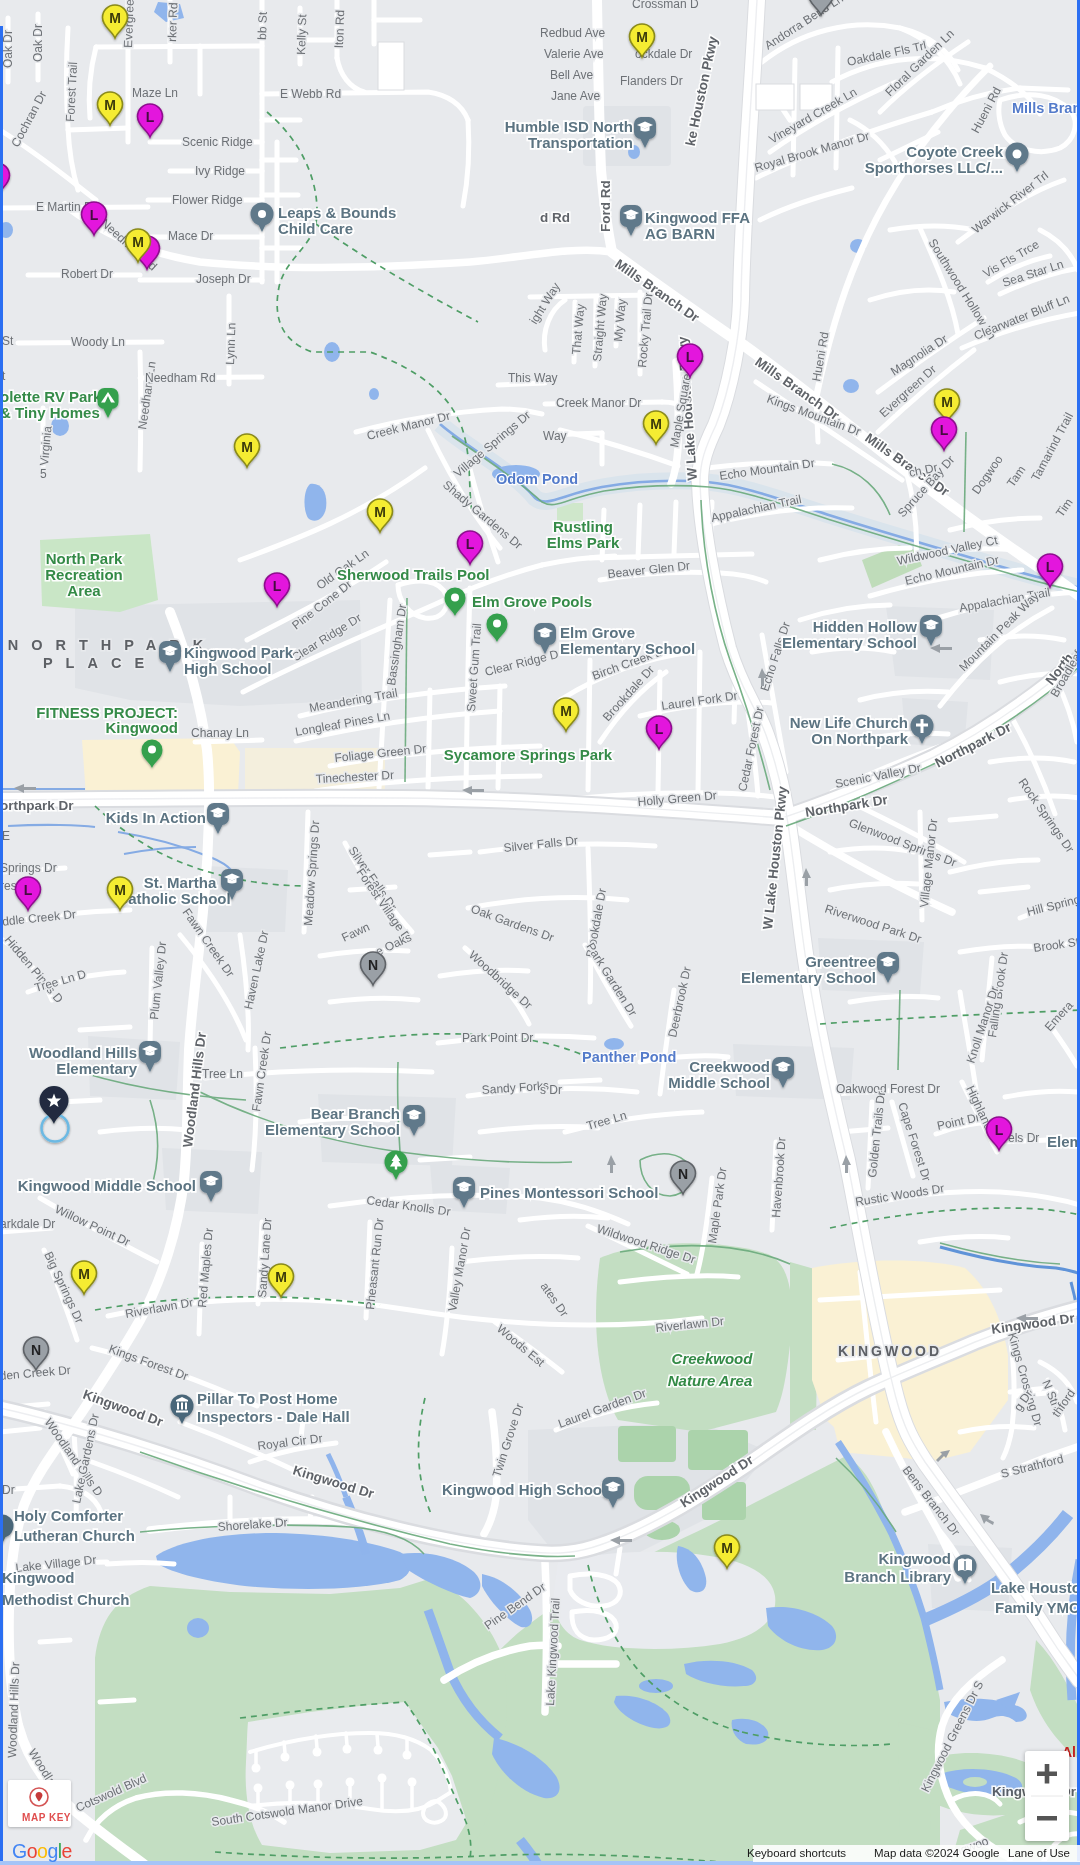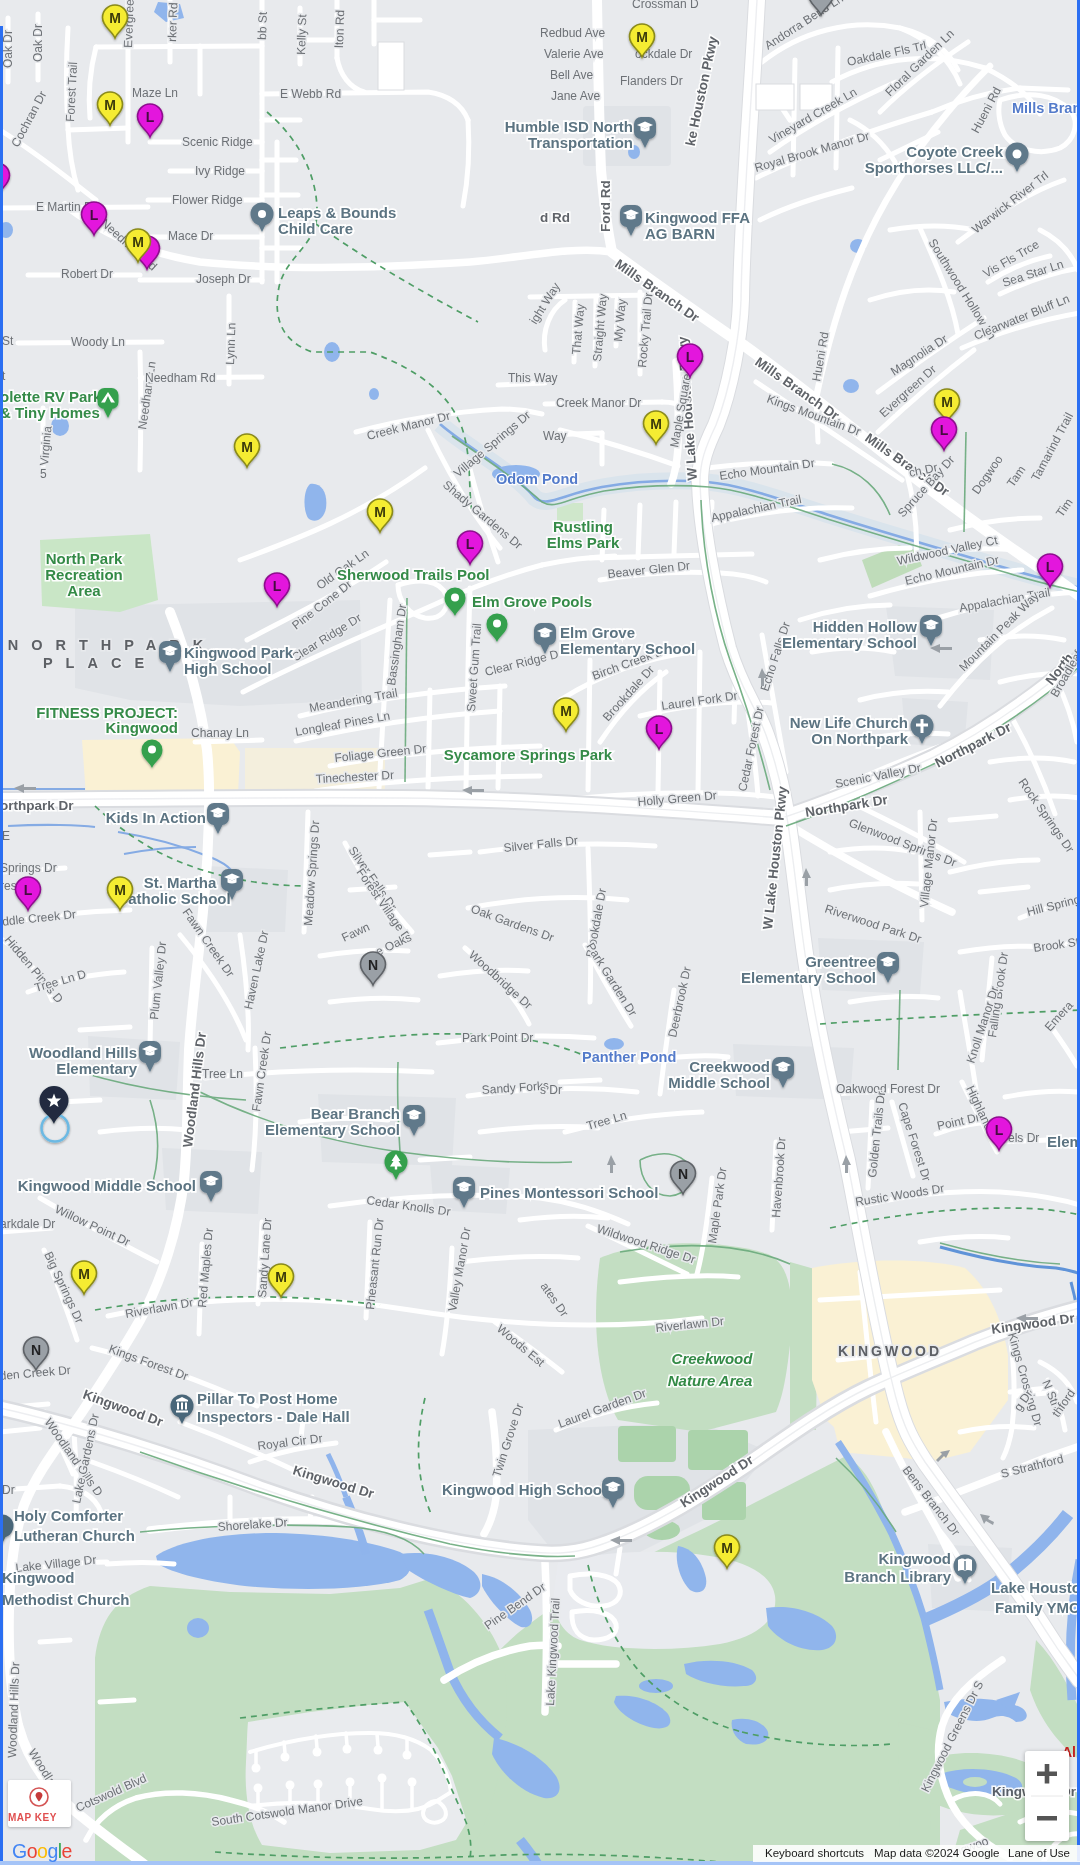--- a/index.html
+++ b/index.html
@@ -1615,36 +1615,36 @@
 </svg>
 
 <div style="position:absolute;left:0;top:26px;width:3px;height:1836px;background:#2b6ff2"></div>
 
 <div style="position:absolute;left:1077px;top:0;width:3px;height:1862px;background:#2b6ff2"></div>
 
 <div style="position:absolute;left:0;top:1861px;width:1080px;height:4px;background:#a5c4f7"></div>
 
 <div style="position:absolute;left:753px;top:1845px;width:327px;height:17px;background:rgba(255,255,255,.88)"></div>
 
-<div style="position:absolute;left:765px;top:1847px;font-size:11.5px;color:#1a1a1a;font-family:'Liberation Sans',sans-serif">Keyboard shortcuts</div>
+<div style="position:absolute;left:747px;top:1847px;font-size:11.5px;color:#1a1a1a;font-family:'Liberation Sans',sans-serif">Keyboard shortcuts</div>
 
 <div style="position:absolute;left:874px;top:1847px;font-size:11.5px;color:#1a1a1a;font-family:'Liberation Sans',sans-serif">Map data ©2024 Google</div>
 
 <div style="position:absolute;left:1008px;top:1847px;font-size:11.5px;color:#1a1a1a;font-family:'Liberation Sans',sans-serif">Lane of Use</div>
 
 <div style="position:absolute;left:12px;top:1840px;font-size:19.5px;font-weight:normal;font-family:'Liberation Sans',sans-serif;letter-spacing:-.5px"><span style="color:#4285F4">G</span><span style="color:#EA4335">o</span><span style="color:#FBBC05">o</span><span style="color:#4285F4">g</span><span style="color:#34A853">l</span><span style="color:#EA4335">e</span></div>
 
 <div style="position:absolute;left:8px;top:1780px;width:63px;height:47px;background:#fff;border-radius:2px;box-shadow:0 1px 3px rgba(0,0,0,.25)"></div>
 
 <svg style="position:absolute;left:28px;top:1786px" width="22" height="22" viewBox="0 0 22 22">
       <circle cx="11" cy="11" r="9" fill="none" stroke="#d45555" stroke-width="1.6"></circle>
       <path d="M11,6 C8.8,6 7.6,7.6 7.6,9.2 C7.6,11.5 11,15.5 11,15.5 C11,15.5 14.4,11.5 14.4,9.2 C14.4,7.6 13.2,6 11,6 Z" fill="#c63a3a"></path>
     </svg>
 
-<div style="position:absolute;left:8px;top:1812px;width:63px;text-align:left;font-size:10px;font-weight:bold;color:#e04f4f;letter-spacing:.5px;font-family:'Liberation Sans',sans-serif">MAP KEY</div>
+<div style="position:absolute;left:8px;top:1812px;width:63px;text-align:right;font-size:10px;font-weight:bold;color:#e04f4f;letter-spacing:.5px;font-family:'Liberation Sans',sans-serif">MAP KEY</div>
 
 <div style="position:absolute;left:1062px;top:1744px;font-size:14px;font-weight:bold;color:#c5221f;font-family:'Liberation Sans',sans-serif">Al</div>
 
 <div style="position:absolute;left:1025px;top:1751px;width:44px;height:90px;background:#fff;border-radius:3px;box-shadow:0 1px 4px rgba(0,0,0,.3)"></div>
 
 <svg style="position:absolute;left:1025px;top:1751px" width="44" height="90" viewBox="0 0 44 90">
       <rect x="12" y="20.5" width="20" height="4.5" fill="#555"></rect>
       <rect x="19.7" y="13" width="4.6" height="19.5" fill="#555"></rect>
       <line x1="6" y1="45" x2="38" y2="45" stroke="#e8e8e8" stroke-width="1"></line>
       <rect x="12" y="65" width="20" height="4.5" fill="#555"></rect>

